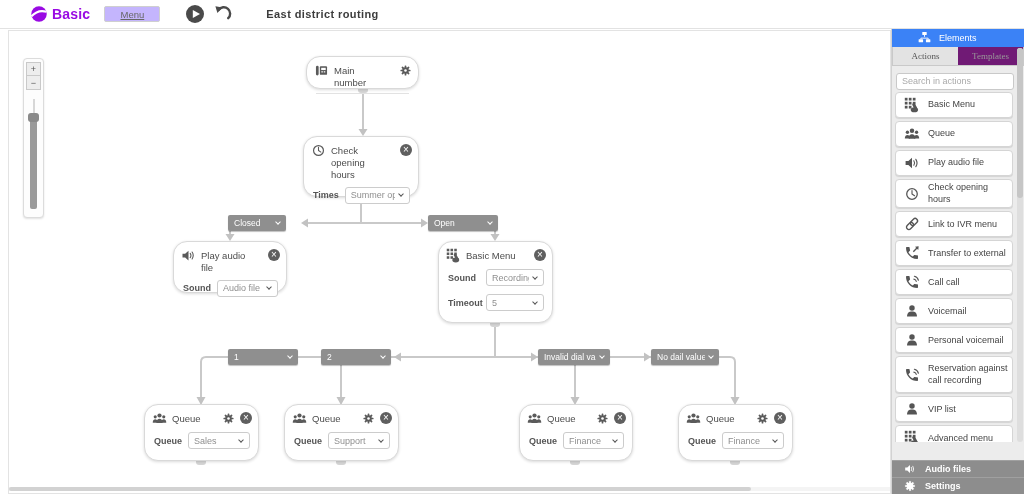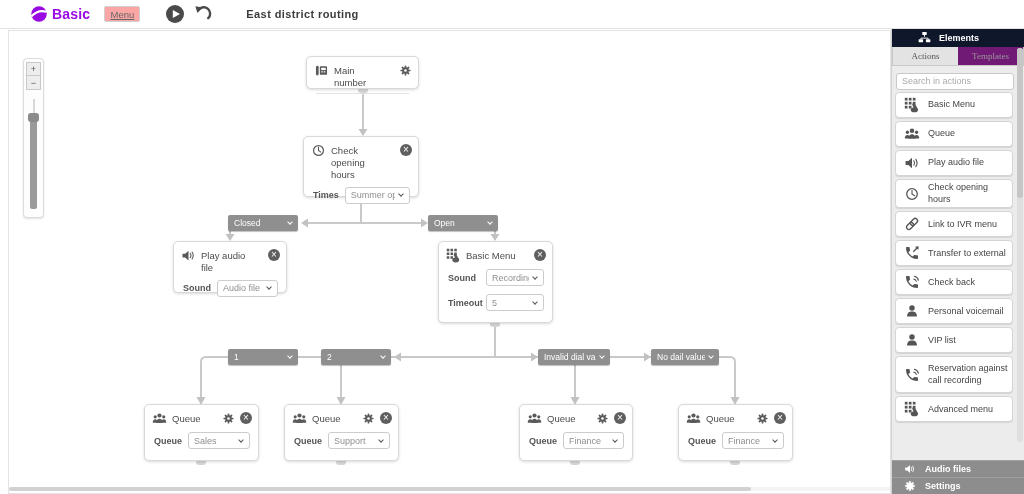--- a/index.html
+++ b/index.html
@@ -3,21 +3,21 @@
 <meta charset="utf-8">
 <style>
   * { margin:0; padding:0; box-sizing:border-box; }
   html,body { width:1024px; height:494px; overflow:hidden; background:#fff;
     font-family:"Liberation Sans", sans-serif; }
   
   .topbar { position:absolute; left:0; top:0; width:1024px; height:29px; background:#fff;
     border-bottom:1px solid #e2e2e2; display:flex; align-items:center; z-index:30; }
   .brand { display:flex; align-items:center; gap:4px; margin-left:30px; }
   .brand-name { color:#990ae3; font-weight:bold; font-size:14px; letter-spacing:.2px; }
-  .menu-btn { margin-left:14px; width:36px; height:16px; background:#fca5a5; border:1px solid #cfcfcf;
+  .menu-btn { margin-left:14px; width:56px; height:16px; background:#c4b5fd; border:1px solid #cfcfcf;
     border-radius:2px; font-size:9.5px; color:#666; display:flex; align-items:center; justify-content:center;text-decoration:underline; }
   .play-btn { margin-left:26px; width:18px; height:18px; border-radius:50%; background:#4a4a4a;
     display:flex; align-items:center; justify-content:center; }
   .play-btn svg { width:8px; height:8px; fill:#fff; margin-left:1px; }
   .undo-btn { margin-left:10px; width:18px; height:18px; }
   .doc-title { margin-left:34px; font-size:11px; font-weight:bold; color:#3c3c3c; letter-spacing:.4px; }
   
   .canvas { position:absolute; left:8px; top:30px; width:883px; height:464px;
     border:1px solid #e3e3e3; background:#fff; }
   .wires { position:absolute; left:0; top:0; width:883px; height:464px; }
@@ -27,21 +27,21 @@
   
   .zoomer { position:absolute; left:14px; top:27px; width:21px; height:160px; background:#fdfdfd;
     border:1px solid #dcdcdc; border-radius:4px; box-shadow:0 1px 2px rgba(0,0,0,.12); }
   .zbtn { width:15px; height:14px; margin:3px auto 0; background:#ededed; border:1px solid #c9c9c9;
     font-size:9px; color:#555; display:flex; align-items:center; justify-content:center; }
   .zbtn.minus { margin-top:0; border-top:none; }
   .ztrack { position:absolute; left:9px; top:40px; bottom:8px; width:2px; background:#d7d7d7; }
   .zfill { position:absolute; left:6px; top:58px; bottom:8px; width:7px; background:#9a9a9a; border-radius:2px; }
   .zthumb { position:absolute; left:4px; top:54px; width:11px; height:9px; background:#8a8a8a; border-radius:3px; }
   
-  .node { position:absolute; background:#fff; border:1px solid #d9d9d9; border-radius:5px;
+  .node { position:absolute; background:#fff; border:1px solid #d9d9d9; border-radius:14px;
     box-shadow:0 1px 3px rgba(0,0,0,.15); font-size:9px; color:#555; }
   .nhead { display:flex; align-items:flex-start; gap:5px; padding:6px 6px 2px 7px; }
   .nicon { flex:none; width:15px; height:15px; }
   .nicon svg { width:15px; height:15px; fill:#5a5a5a; stroke:#5a5a5a; }
   .ntitle { font-size:9.5px; color:#4c4c4c; padding-top:2px; line-height:1.25; }
   .nsp { flex:1; }
   .gear { flex:none; width:13px; height:13px; margin-top:1px; }
   .gear svg { width:13px; height:13px; fill:#5a5a5a; }
   .closer { flex:none; width:12px; height:12px; border-radius:50%; background:#5f5f5f; color:#fff;
     margin-top:1px; position:relative; }
@@ -60,22 +60,22 @@
     display:flex; align-items:center; padding:0 6px; font-size:8.5px; box-shadow:0 1px 1px rgba(0,0,0,.25); }
   .blabel span { flex:1; overflow:hidden; white-space:nowrap; }
   .bchev { flex:none; width:4px; height:4px; border-right:1.4px solid #fff; border-bottom:1.4px solid #fff;
     transform:rotate(45deg); margin:-2px 0 0 4px; }
   
   .hscroll { position:absolute; left:0; bottom:2px; width:100%; height:4px; background:#f4f4f4; }
   .hscroll .handle { width:742px; height:4px; background:#d2d2d2; border-radius:2px; }
   
   .sidebar { position:absolute; left:891px; top:28px; width:133px; height:466px; background:#ececec;
     border-left:1px solid #d2d2d2; z-index:20; }
-  .sb-header { height:19px; background:#0f172a; color:#fff; display:flex; align-items:center; gap:8px;
-    padding:0 0 0 26px; font-size:9px; font-weight:bold; }
+  .sb-header { height:19px; background:#3b82f6; color:#fff; display:flex; align-items:center; gap:8px;
+    padding:0 0 0 26px; font-size:9px; font-weight:normal; }
   .sb-header svg { width:13px; height:13px; }
   .tabs { display:flex; height:19px; }
   .tab { flex:1; display:flex; align-items:center; justify-content:center; font-size:9px;
     border:1px solid #c9c9c9; border-top:none;font-family:Liberation Serif, serif; }
   .tab.active { background:#e3e3e3; color:#555; border-right:none; }
   .tab.inactive { background:#701a75; color:#999; border-left:none; }
   .sb-search { padding:4px 5px 3px 4px; }
   .sb-search input { width:118px; height:17px; border:1px solid #c9c9c9; border-radius:3px;
     font-size:9px; padding:0 5px; color:#777; background:#fff; font-family:"Liberation Sans",sans-serif; }
   .sb-search input::placeholder { color:#aaa; }
@@ -280,21 +280,21 @@
     </div>
     <div class="frow">
       <span class="flabel">Times</span>
       <div class="sel">
         <span>Summer openin</span>
           <i class="chev"></i>
       </div>
     </div>
   </div>
 
-  <div class="blabel" style="left:219px;top:184px;width:70px">
+  <div class="blabel" style="left:219px;top:184px;width:58px">
     <span>Closed</span>
       <i class="bchev"></i>
   </div>
   <div class="blabel" style="left:419px;top:184px;width:70px">
     <span>Open</span>
       <i class="bchev"></i>
   </div>
 
   <div class="node" style="left:164px;top:210px;width:114px;height:52px">
     <div class="nhead">
@@ -494,39 +494,45 @@
     <div class="sb-item">
       <span class="ic"><svg>
             <use href="#i-phone-arrow"></use>
           </svg></span>
       <span class="lbl">Transfer to external</span>
     </div>
     <div class="sb-item">
       <span class="ic"><svg>
             <use href="#i-phone-waves"></use>
           </svg></span>
-      <span class="lbl">Check back</span>
+      <span class="lbl">Call call</span>
     </div>
     <div class="sb-item">
       <span class="ic"><svg>
             <use href="#i-person"></use>
           </svg></span>
+      <span class="lbl">Voicemail</span>
+    </div>
+    <div class="sb-item">
+      <span class="ic"><svg>
+            <use href="#i-person"></use>
+          </svg></span>
       <span class="lbl">Personal voicemail</span>
     </div>
+    <div class="sb-item" style="min-height:37px">
+      <span class="ic"><svg>
+            <use href="#i-phone-waves"></use>
+          </svg></span>
+      <span class="lbl">Reservation against call recording</span>
+    </div>
     <div class="sb-item">
       <span class="ic"><svg>
             <use href="#i-person"></use>
           </svg></span>
       <span class="lbl">VIP list</span>
-    </div>
-    <div class="sb-item" style="min-height:37px">
-      <span class="ic"><svg>
-            <use href="#i-phone-waves"></use>
-          </svg></span>
-      <span class="lbl">Reservation against call recording</span>
     </div>
     <div class="sb-item">
       <span class="ic"><svg>
             <use href="#i-keypad"></use>
           </svg></span>
       <span class="lbl">Advanced menu</span>
     </div>
   </div>
 
   <div class="sb-scroll">

